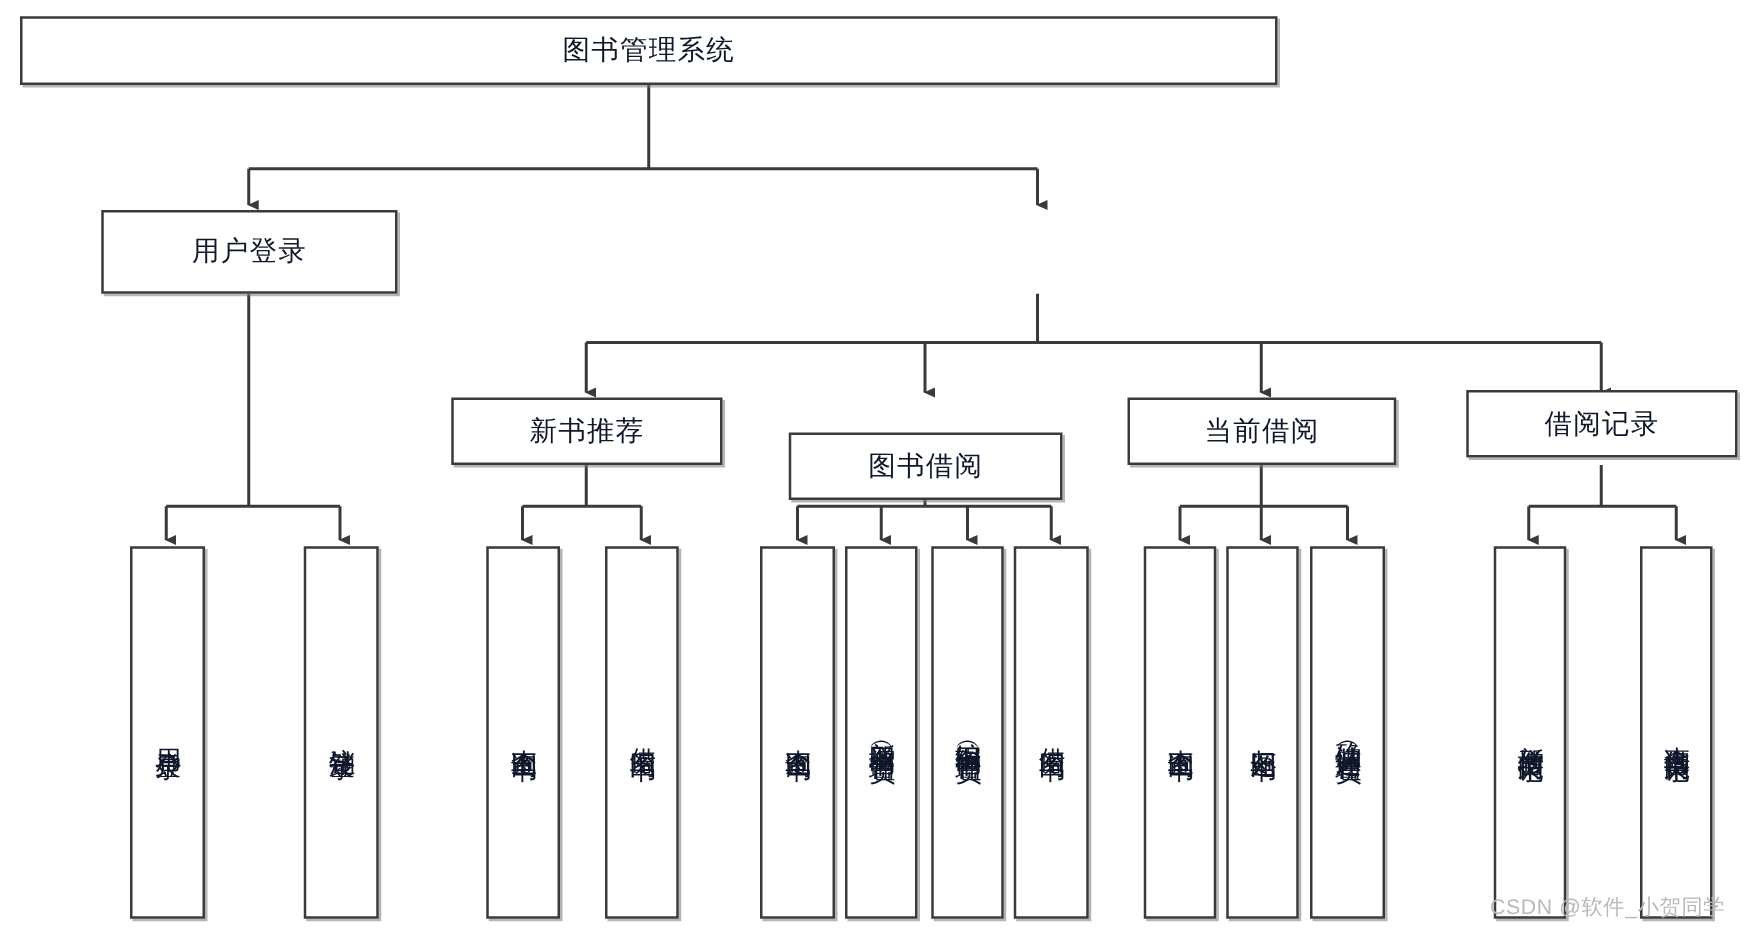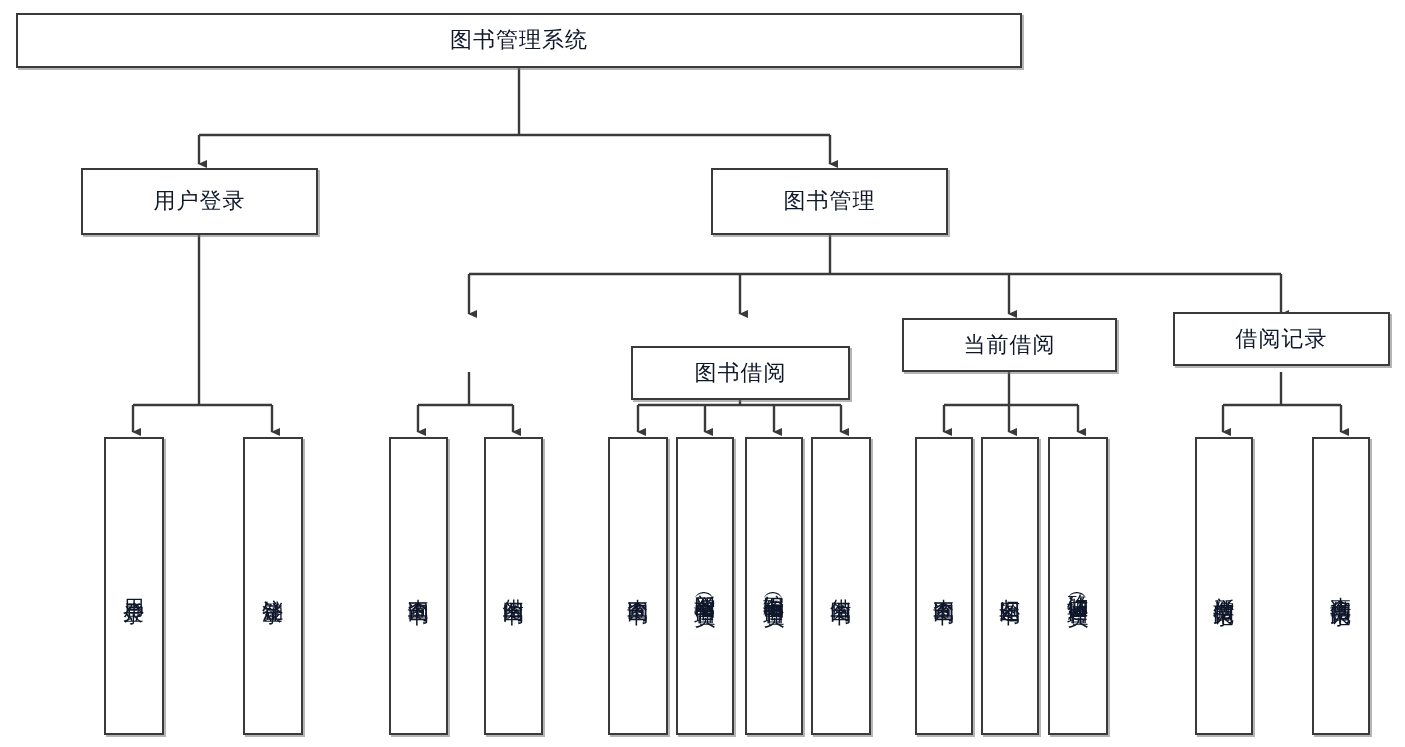--- a/index.html
+++ b/index.html
@@ -70,24 +70,24 @@
     </g>
   </svg>
 
   <div class="node shadow" style="left:16px;top:13px;width:1006px;height:55px;">
     <span class="h-label">图书管理系统</span>
   </div>
 
   <div class="node shadow" style="left:81px;top:168px;width:237px;height:67px;">
     <span class="h-label">用户登录</span>
   </div>
-  <div class="node shadow" style="left:711px;top:168px;width:237px;height:67px;">
-    <span class="h-label">图书管理</span>
+
+  <div class="node shadow" style="left:361px;top:318px;width:217px;height:54px;">
+    <span class="h-label">新书推荐</span>
   </div>
-
   <div class="node shadow" style="left:631px;top:318px;width:219px;height:54px;margin-top:28px;">
     <span class="h-label">图书借阅</span>
   </div>
   <div class="node shadow" style="left:902px;top:318px;width:215px;height:54px;">
     <span class="h-label">当前借阅</span>
   </div>
   <div class="node shadow" style="left:1173px;top:312px;width:217px;height:54px;">
     <span class="h-label">借阅记录</span>
   </div>
 
@@ -128,14 +128,15 @@
     <span class="v-label">确认归还（管理员）</span>
   </div>
 
   <div class="node shadow" style="left:1195px;top:437px;width:58px;height:298px;">
     <span class="v-label">新增借阅记录</span>
   </div>
   <div class="node shadow" style="left:1312px;top:437px;width:58px;height:298px;">
     <span class="v-label">查询借阅记录</span>
   </div>
 
+  <div class="watermark" style="left:1192px;top:714px;">CSDN @软件_小贺同学</div>
 
 </div>
 
 </body></html>

